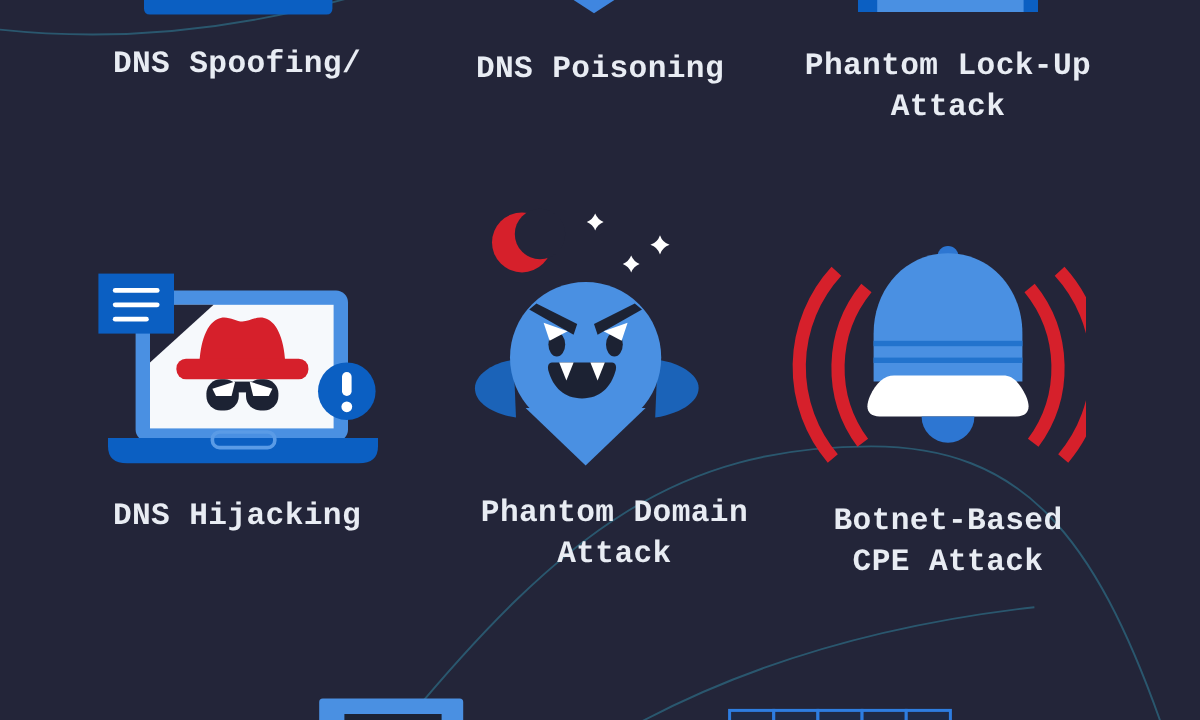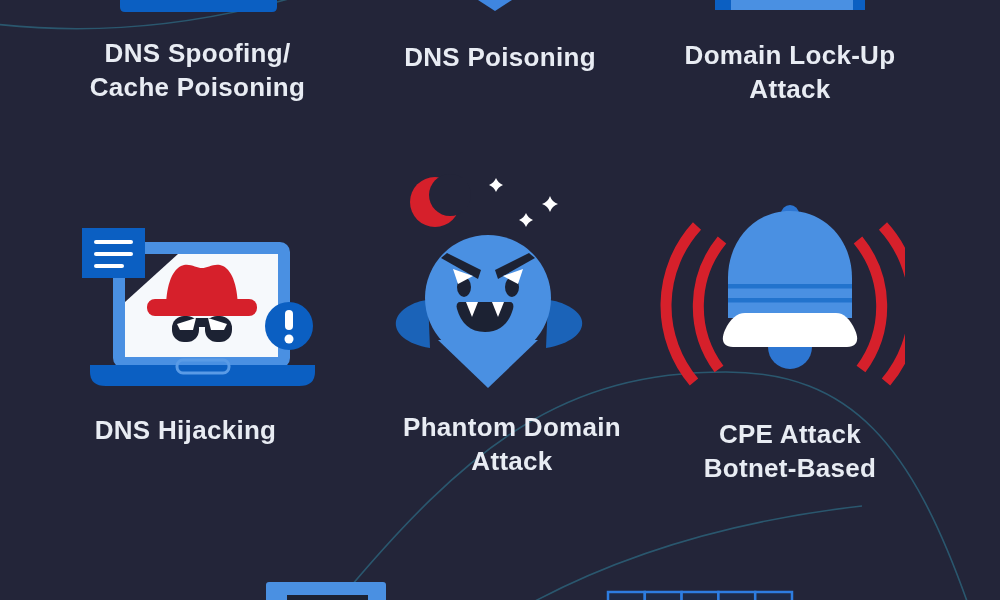--- a/index.html
+++ b/index.html
@@ -1,21 +1,21 @@
 <!DOCTYPE html>
 <html><head>
 <meta charset="utf-8">
 <style>
   html,body{margin:0;padding:0;}
   #stage{
     position:relative;
     width:1000px;height:600px;
     overflow:hidden;
     background:#232539;
-    font-family:Liberation Sans, sans-serif;
+    font-family:Liberation Mono, monospace;
   }
   .label{
     position:absolute;
     text-align:center;
     color:#e8ecf3;
     font-size:26px;
     font-weight:bold;
     line-height:34px;
     letter-spacing:0.3px;
   }
@@ -145,39 +145,38 @@
       <rect x="608" y="592" width="36.8" height="12"></rect>
       <rect x="644.8" y="592" width="36.8" height="12"></rect>
       <rect x="681.6" y="592" width="36.8" height="12"></rect>
       <rect x="718.4" y="592" width="36.8" height="12"></rect>
       <rect x="755.2" y="592" width="36.8" height="12"></rect>
     </g>
   </svg>
 
   <div class="label" style="left:40px;top:36px;width:315px;">
     <span>DNS Spoofing/</span>
-    <span>Cache Poisoning</span>
   </div>
 
   <div class="label" style="left:340px;top:40px;width:320px;">
     <span>DNS Poisoning</span>
   </div>
 
   <div class="label" style="left:630px;top:38px;width:320px;">
-    <span>Domain Lock-Up</span>
+    <span>Phantom Lock-Up</span>
     <span>Attack</span>
   </div>
 
-  <div class="label" style="left:28px;top:413px;width:315px;">
+  <div class="label" style="left:40px;top:413px;width:315px;">
     <span>DNS Hijacking</span>
   </div>
 
   <div class="label" style="left:352px;top:410px;width:320px;">
     <span>Phantom Domain</span>
     <span>Attack</span>
   </div>
 
   <div class="label" style="left:630px;top:417px;width:320px;">
+    <span>Botnet-Based</span>
     <span>CPE Attack</span>
-    <span>Botnet-Based</span>
   </div>
 
 </div>
 
 </body></html>

